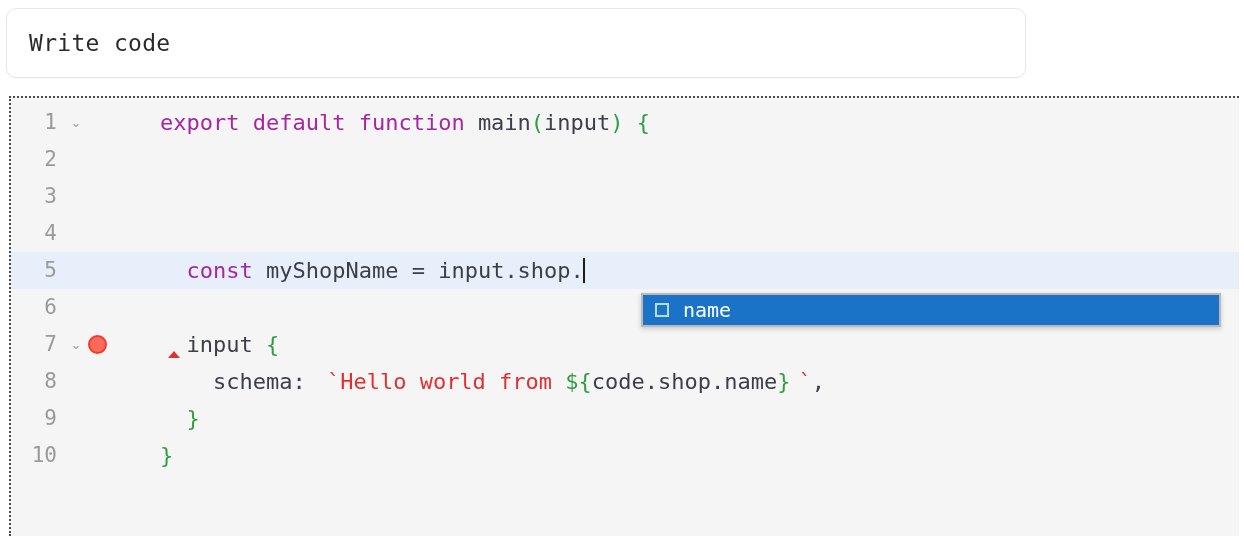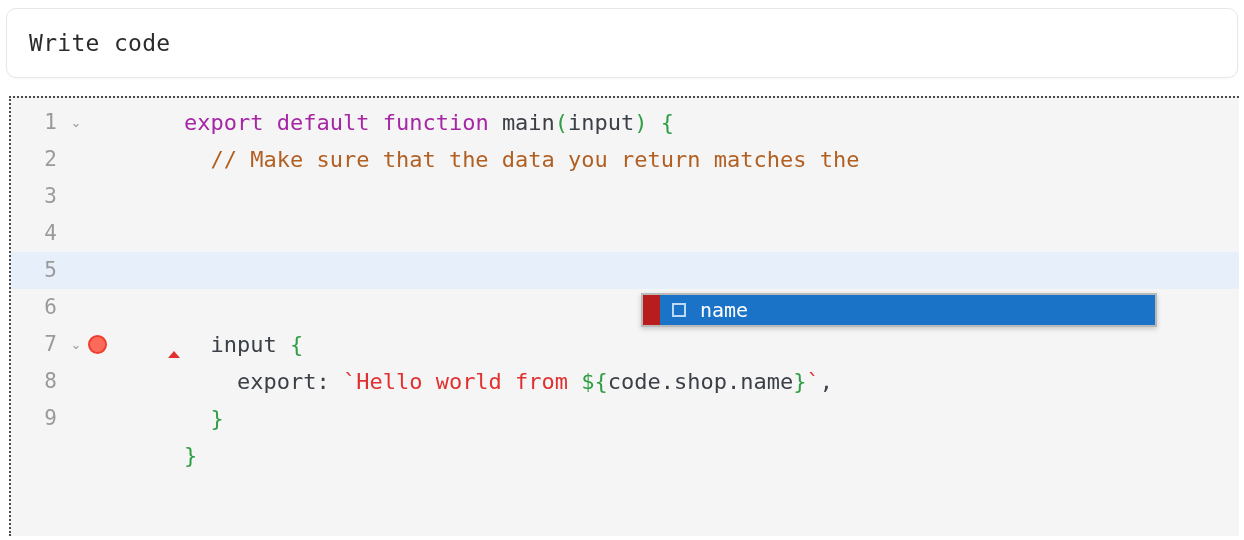--- a/index.html
+++ b/index.html
@@ -16,21 +16,21 @@
     width: 1244px;
     height: 540px;
     background: #ffffff;
   }
 
   
   .label-card {
     position: absolute;
     left: 6px;
     top: 8px;
-    width: 1232px;
+    width: 1020px;
     height: 70px;
     background: #ffffff;
     border: 1px solid #e7e7e8;
     border-radius: 10px;
     box-shadow: 0 1px 2px rgba(0,0,0,0.03);
   }
   .label-card-text {
     position: absolute;
     left: 22px;
     top: 50%;
@@ -109,35 +109,35 @@
     top: 9px;
     width: 19px;
     height: 19px;
     border-radius: 50%;
     background: #fb6a5a;
     border: 2px solid #f03c2e;
   }
 
   .code-text {
     position: absolute;
-    left: 120px;
+    left: 96px;
     top: 0;
     font-family: "DejaVu Sans Mono", "Liberation Mono", monospace;
     font-size: 22px;
     line-height: 37px;
     color: #383a42;
     white-space: pre;
   }
 
   
   .tok-kw      { color: #a626a4; }
   .tok-comment { color: #b25f22; }
   .tok-plain   { color: #3b3f46; }
   .tok-punct   { color: #2f9e44; }
-  .tok-string  { color: #e03131; }
+  .tok-string  { color: #e03131; margin-left: 8px; }
   .tok-brace   { color: #2f9e44; }
 
   
   .caret {
     display: inline-block;
     width: 2px;
     height: 25px;
     background: #1c1c1c;
     vertical-align: -5px;
     margin-left: -1px;
@@ -152,26 +152,25 @@
     border-bottom: 7px solid #e03131;
     left: 157px;
     bottom: 5px;
   }
 
   
   .autocomplete {
     position: absolute;
     left: 641px;
     top: 293px;
-    width: 516px;
-    background: #b91c1c;
+    width: 580px;
+    background: #be185d;
     border: 2px solid #b9b9b9;
     box-shadow: 0 2px 5px rgba(0,0,0,0.18);
     z-index: 40;
-    padding-left: 17px;
   }
   .ac-item {
     display: flex;
     align-items: center;
     height: 30px;
     padding: 0 8px;
     font-family: "DejaVu Sans Mono", "Liberation Mono", monospace;
     font-size: 20px;
     color: #2b2b2b;
   }
@@ -195,29 +194,29 @@
 
 <div id="app">
 
   <div class="label-card">
     <div class="label-card-text">Write code</div>
   </div>
 
   <div class="editor">
     <div class="code-area" id="code-area">
         <div class="code-line"><div class="gutter"><div class="lineno">1</div><div class="fold">⌄</div></div><div class="code-text"><span class="tok-plain">    </span><span class="tok-kw">export default function </span><span class="tok-plain">main</span><span class="tok-punct">(</span><span class="tok-plain">input</span><span class="tok-punct">)</span><span class="tok-plain"> </span><span class="tok-brace">{</span></div></div>
-        <div class="code-line"><div class="gutter"><div class="lineno">2</div></div><div class="code-text"><span class="tok-comment">      // Make sure that the data you return matches the</span></div></div>
+        <div class="code-line"><div class="gutter"><div class="lineno">2</div></div></div>
         <div class="code-line"><div class="gutter"><div class="lineno">3</div></div></div>
         <div class="code-line"><div class="gutter"><div class="lineno">4</div></div><div class="code-text"></div></div>
-        <div class="code-line active"><div class="gutter"><div class="lineno">5</div></div></div>
+        <div class="code-line active"><div class="gutter"><div class="lineno">5</div></div><div class="code-text"><span class="tok-plain">      </span><span class="tok-kw">const</span><span class="tok-plain"> myShopName = input.shop.</span><span class="caret"></span></div></div>
         <div class="code-line"><div class="gutter"><div class="lineno">6</div></div><div class="code-text"></div></div>
         <div class="code-line"><div class="gutter"><div class="lineno">7</div><div class="fold">⌄</div><div class="breakpoint"></div></div><div class="code-text"><span class="tok-plain">      input </span><span class="tok-brace">{</span></div><div class="err-mark"></div></div>
-        <div class="code-line"><div class="gutter"><div class="lineno">8</div></div><div class="code-text"><span class="tok-plain">        export: </span><span class="tok-string">`Hello world from </span><span class="tok-brace">${</span><span class="tok-plain">code.shop.name</span><span class="tok-brace">}</span><span class="tok-string">`</span><span class="tok-plain">,</span></div></div>
+        <div class="code-line"><div class="gutter"><div class="lineno">8</div></div><div class="code-text"><span class="tok-plain">        schema: </span><span class="tok-string">`Hello world from </span><span class="tok-brace">${</span><span class="tok-plain">code.shop.name</span><span class="tok-brace">}</span><span class="tok-string">`</span><span class="tok-plain">,</span></div></div>
         <div class="code-line"><div class="gutter"><div class="lineno">9</div></div><div class="code-text"><span class="tok-plain">      </span><span class="tok-brace">}</span></div></div>
-        <div class="code-line"><div class="code-text"><span class="tok-plain">    </span><span class="tok-brace">}</span></div></div>
+        <div class="code-line"><div class="gutter"><div class="lineno">10</div></div><div class="code-text"><span class="tok-plain">    </span><span class="tok-brace">}</span></div></div>
       </div>
   </div>
 
   <div class="autocomplete" id="autocomplete">
       <div class="ac-item selected">
         <span class="ac-icon"></span>
         <span class="ac-label">name</span>
       </div>
     </div>
 

